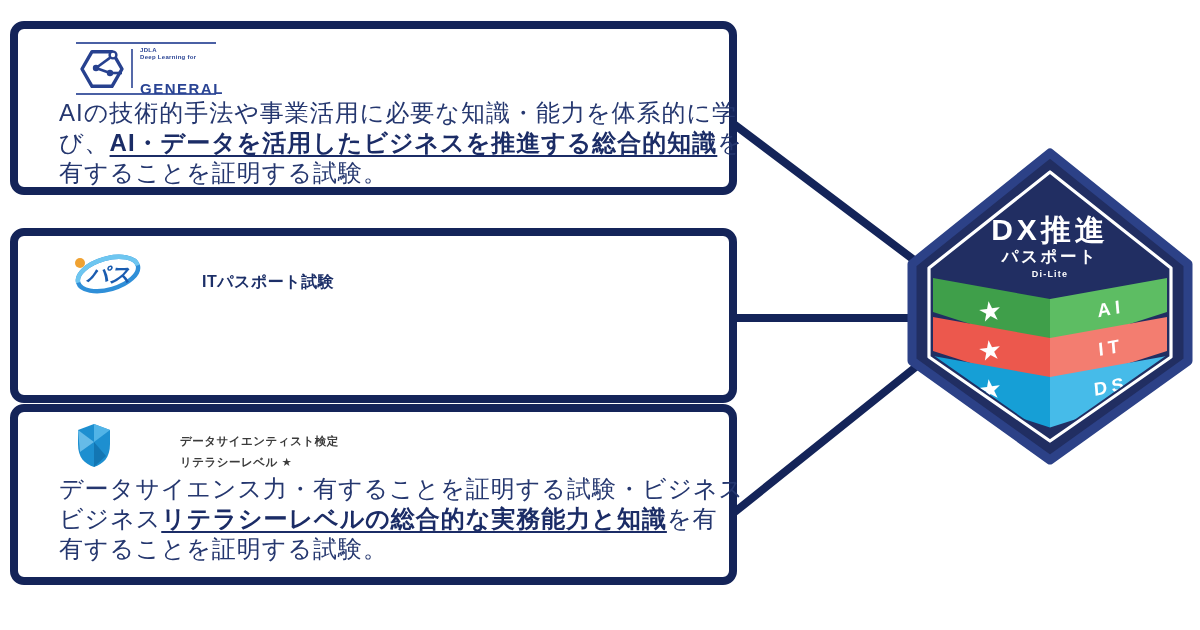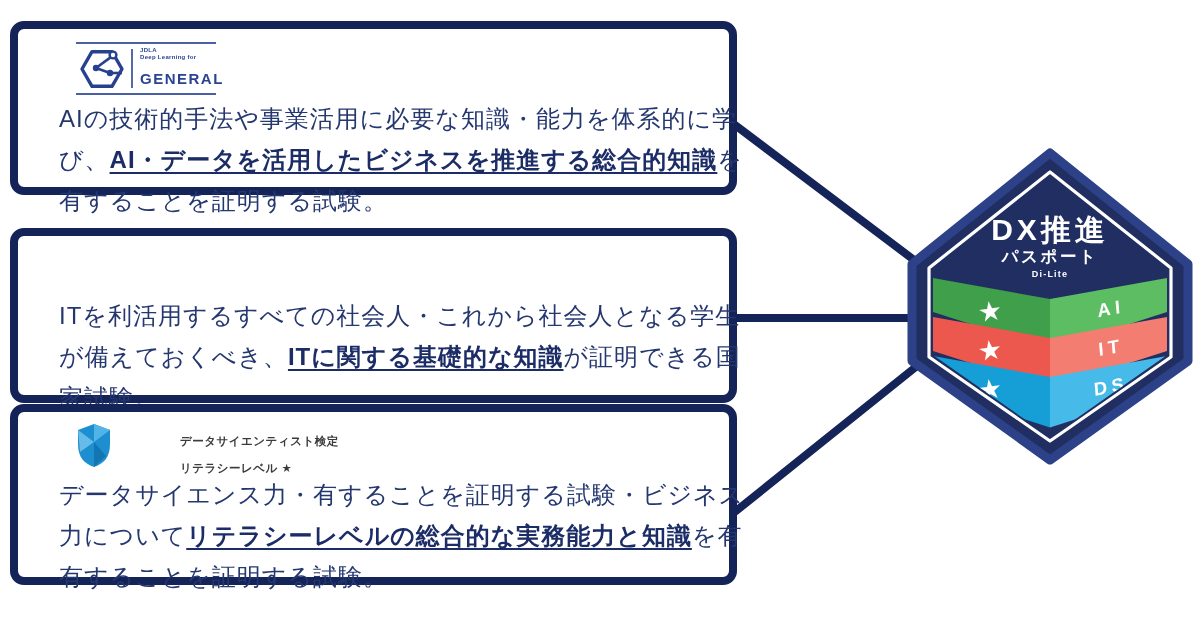--- a/index.html
+++ b/index.html
@@ -10,52 +10,52 @@
   .connectors{position:absolute;left:0;top:0;z-index:0;}
   .card{
     position:absolute;left:10px;width:727px;box-sizing:border-box;
     background:#ffffff;border:8px solid #142459;border-radius:14px;z-index:1;
   }
   .card-1{top:21px;height:174px;}
   .card-2{top:228px;height:175px;}
   .card-3{top:404px;height:181px;}
   .desc{
     position:absolute;left:41px;width:672px;margin:0;
-    font-size:24px;line-height:41px;letter-spacing:1px;
+    font-size:24px;line-height:30px;letter-spacing:1px;
     color:#25376f;font-weight:400;
   }
   .card-1 .desc{top:69px;}
   .card-2 .desc{top:59px;}
   .card-3 .desc{top:62px;}
   .dline{white-space:nowrap;}
   .em{
     font-weight:700;color:#1b2c66;
     text-decoration:underline;text-decoration-thickness:2px;text-underline-offset:4px;
   }
   
   .glogo{position:absolute;left:58px;top:13px;width:140px;height:53px;}
   .glogo .rule{position:absolute;left:0;width:140px;height:2px;background:#2a4494;opacity:.85;}
   .glogo .rule.top{top:0;}
   .glogo .rule.bottom{bottom:0;}
   .glogo-icon{position:absolute;left:3px;top:4px;}
   .glogo-divider{position:absolute;left:55px;top:7px;bottom:7px;width:2px;background:#2a4494;opacity:.8;}
   .glogo-texts{position:absolute;left:64px;top:5px;}
   .glogo-small{font-size:6px;line-height:7px;color:#2a4494;font-weight:700;letter-spacing:.3px;}
-  .glogo-brand{margin-top:9px;font-size:15px;font-weight:700;color:#2a4494;letter-spacing:1.5px;}
+  .glogo-brand{margin-top:19px;font-size:15px;font-weight:700;color:#2a4494;letter-spacing:1.5px;}
   
   .itlogo{position:absolute;left:54px;top:12px;height:48px;}
   .itlogo-title{
     position:absolute;left:130px;top:24px;white-space:nowrap;
     font-size:16px;font-weight:700;color:#1c2f68;letter-spacing:.5px;
   }
   
   .dslogo{position:absolute;left:58px;top:10px;}
   .dslogo-texts{position:absolute;left:104px;top:12px;white-space:nowrap;}
   .dslogo-line1{font-size:11.5px;font-weight:700;color:#3b3b3b;letter-spacing:.5px;}
-  .dslogo-line2{margin-top:12px;font-size:11.5px;font-weight:700;color:#3b3b3b;letter-spacing:.5px;}
+  .dslogo-line2{margin-top:6px;font-size:11.5px;font-weight:700;color:#3b3b3b;letter-spacing:.5px;}
   .badge{position:absolute;left:905px;top:148px;z-index:2;}
   .badge text{font-family:"Liberation Sans","DejaVu Sans",sans-serif;}
 </style>
 </head>
 <body>
 
 <div class="stage">
 
   <svg class="connectors" width="1200" height="630" viewBox="0 0 1200 630">
     <line x1="731" y1="122" x2="922" y2="266" stroke="#142459" stroke-width="8" stroke-linecap="round"></line>
@@ -84,43 +84,49 @@
       <div class="rule bottom"></div>
     </div>
     <p class="desc">
       <span class="dline">AIの技術的手法や事業活用に必要な知識・能力を体系的に学</span>
       <span class="dline"><span>び、</span><span class="em">AI・データを活用したビジネスを推進する総合的知識</span><span>を</span></span>
       <span class="dline">有することを証明する試験。</span>
     </p>
   </section>
 
   <section class="card card-2">
-    <p class="desc">
-      <span class="dline">ITを利活用するすべての社会人・これから社会人となる学生</span>
-      <span class="dline"><span>が備えておくべき、</span><span class="em">ITに関する基礎的な知識</span><span>が証明できる国</span></span>
-      <span class="dline">家試験。</span>
-    </p>
+    <div class="itlogo">
+      <svg width="72" height="50" viewBox="0 0 72 50">
+        <g transform="rotate(-16 36 26)">
+          <ellipse cx="36" cy="26" rx="31" ry="15.5" fill="none" stroke="#2f8fd8" stroke-width="4.4"></ellipse>
+          <path d="M 5 26 A 31 15.5 0 0 1 67 26" fill="none" stroke="#6ec6f0" stroke-width="4.4"></path>
+        </g>
+        <circle cx="8" cy="15" r="5" fill="#f0a232"></circle>
+        <text x="37" y="34" text-anchor="middle" font-size="22" font-weight="bold" font-style="italic" fill="#1a5cb0">パス</text>
+      </svg>
+      <div class="itlogo-title">ITパスポート試験</div>
+    </div>
   </section>
 
   <section class="card card-3">
     <div class="dslogo">
       <svg width="36" height="47" viewBox="0 0 36 47">
         <path d="M18,2 L34,8 L34,22 C34,36 27,42 18,45 C9,42 2,36 2,22 L2,8 Z" fill="#1d8fd0"></path>
         <polygon points="18,2 34,8 18,20" fill="#54b6e8" opacity="0.95"></polygon>
         <polygon points="2,8 18,20 4,30" fill="#7fcaf0" opacity="0.75"></polygon>
         <polygon points="18,45 30,34 18,20" fill="#1272ae" opacity="0.85"></polygon>
       </svg>
       <div class="dslogo-texts">
         <div class="dslogo-line1">データサイエンティスト検定</div>
         <div class="dslogo-line2">リテラシーレベル ★</div>
       </div>
     </div>
     <p class="desc">
       <span class="dline">データサイエンス力・有することを証明する試験・ビジネス</span>
-      <span class="dline"><span>力について</span><span class="em">リテラシーレベルの総合的な実務能力と知識</span><span>を有</span></span>
+      <span class="dline"><span>ビジネス</span><span class="em">リテラシーレベルの総合的な実務能力と知識</span><span>を有</span></span>
       <span class="dline">有することを証明する試験。</span>
     </p>
   </section>
 
   <svg class="badge" width="290" height="320" viewBox="0 0 290 320">
     <defs>
       <clipPath id="hexclip">
         <polygon points="145,28 262,123 262,207 145,289 28,207 28,123"></polygon>
       </clipPath>
     </defs>

